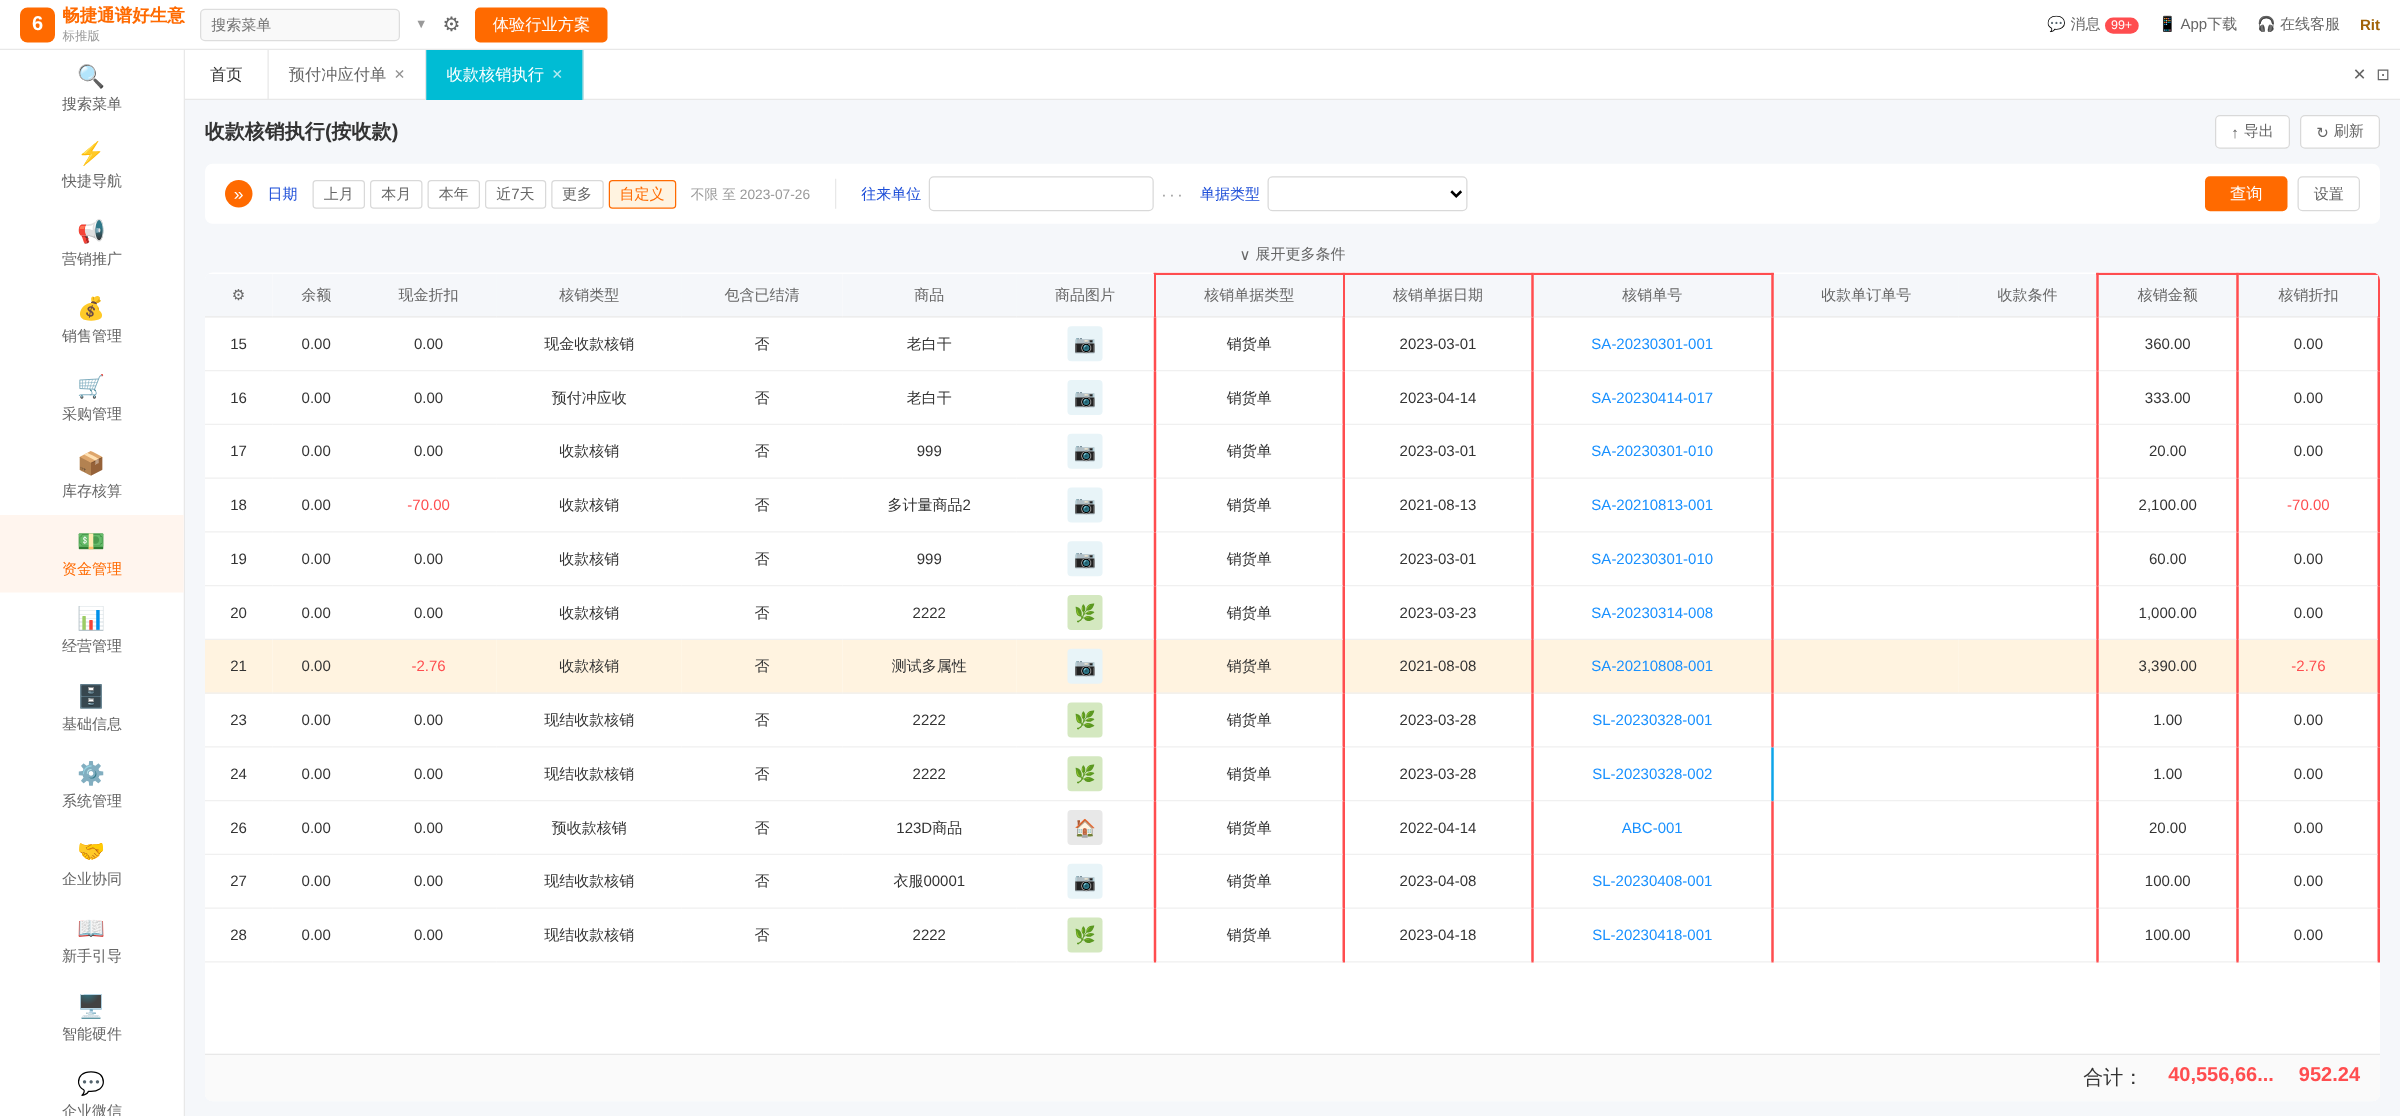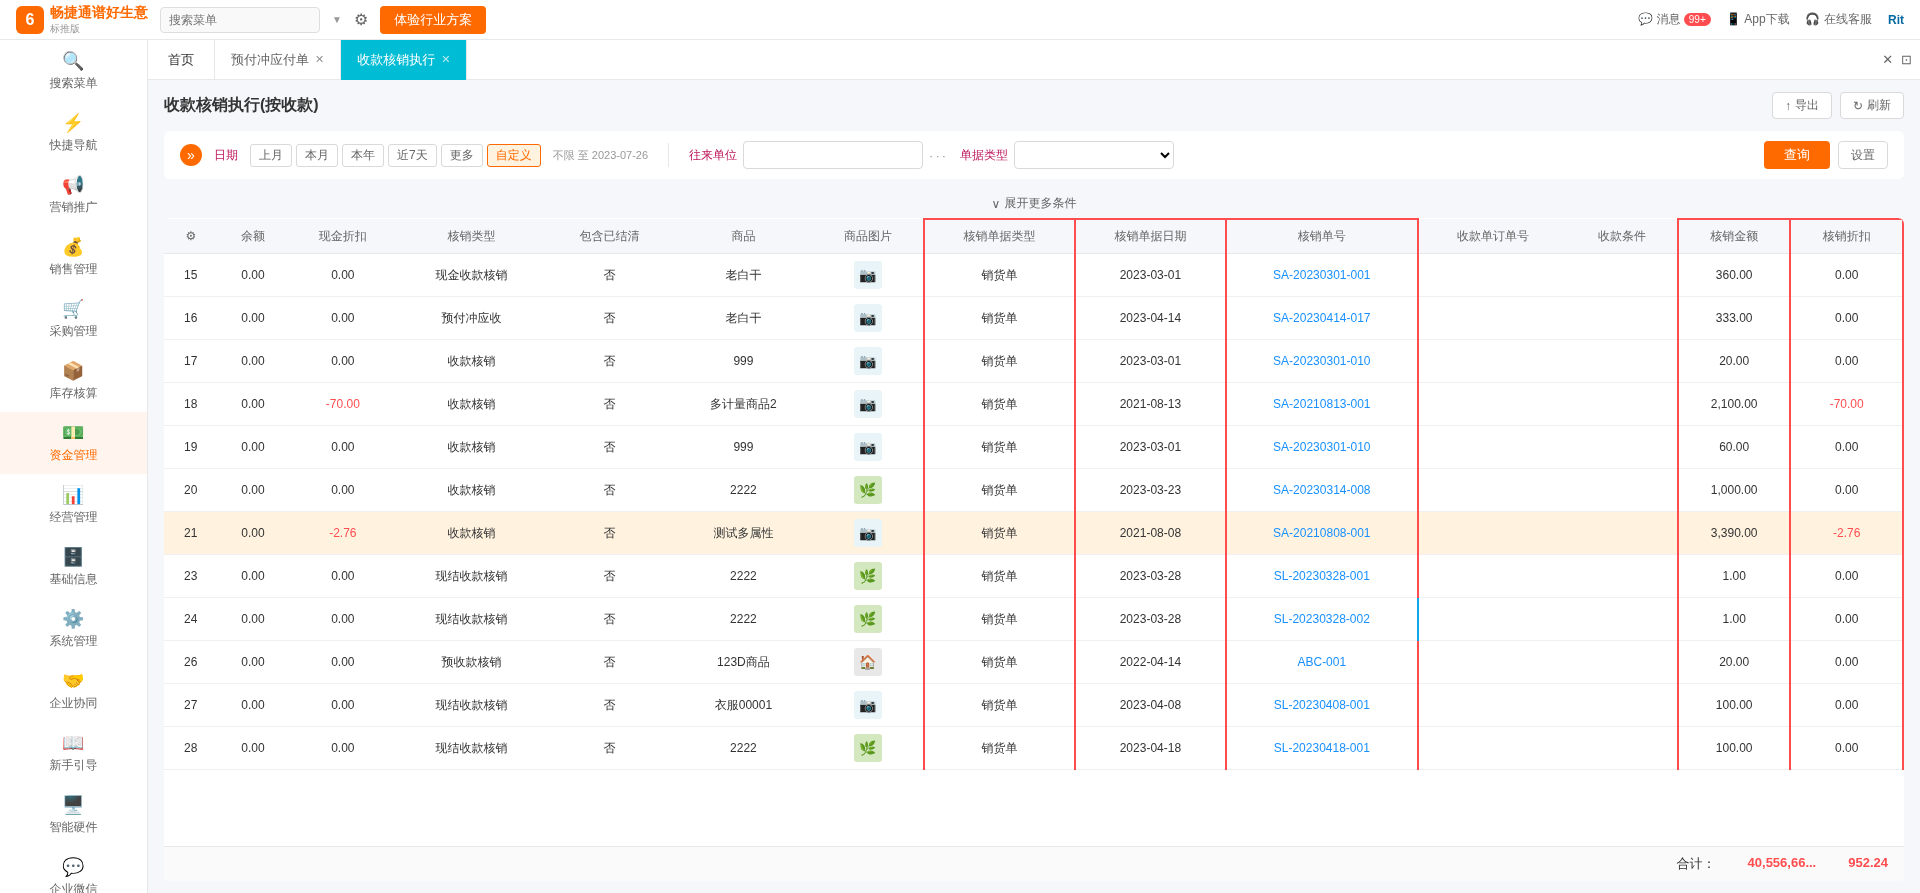--- a/index.html
+++ b/index.html
@@ -39,21 +39,21 @@
     
     .page-content { flex: 1; overflow: hidden; display: flex; flex-direction: column; padding: 12px 16px; background: #f5f7fa; }
     .page-title { font-size: 16px; font-weight: bold; color: #333; margin-bottom: 12px; display: flex; justify-content: space-between; align-items: center; }
     .page-title-actions { display: flex; gap: 8px; }
     .btn-export { background: #fff; border: 1px solid #d9d9d9; border-radius: 4px; padding: 4px 12px; font-size: 12px; color: #666; cursor: pointer; display: flex; align-items: center; gap: 4px; }
     .btn-refresh { background: #fff; border: 1px solid #d9d9d9; border-radius: 4px; padding: 4px 12px; font-size: 12px; color: #666; cursor: pointer; display: flex; align-items: center; gap: 4px; }
 
     
     .filter-bar { background: #fff; border-radius: 6px; padding: 10px 16px; margin-bottom: 10px; display: flex; align-items: center; gap: 12px; flex-wrap: wrap; }
     .filter-arrow { background: #ff6a00; color: white; border: none; width: 22px; height: 22px; border-radius: 50%; cursor: pointer; font-size: 14px; display: flex; align-items: center; justify-content: center; }
-    .filter-label { font-size: 12px; color: #be185d; }
+    .filter-label { font-size: 12px; color: #1d4ed8; }
     .filter-date-btns { display: flex; gap: 4px; }
     .filter-date-btn { padding: 2px 8px; border: 1px solid #d9d9d9; border-radius: 3px; font-size: 12px; color: #666; cursor: pointer; background: #fff; }
     .filter-date-btn.custom { background: #fff3e0; border-color: #ff6a00; color: #ff6a00; }
     .filter-date-range { font-size: 11px; color: #999; }
     .filter-input-group { display: flex; align-items: center; gap: 6px; }
     .filter-input { height: 28px; border: 1px solid #d9d9d9; border-radius: 4px; padding: 0 8px; font-size: 12px; width: 180px; }
     .filter-dots { color: #999; letter-spacing: 2px; }
     .filter-select { height: 28px; border: 1px solid #d9d9d9; border-radius: 4px; padding: 0 8px; font-size: 12px; width: 160px; background: #fff; }
     .btn-query { background: #ff6a00; color: white; border: none; border-radius: 4px; padding: 5px 20px; font-size: 13px; cursor: pointer; }
     .btn-settings { background: #fff; border: 1px solid #d9d9d9; border-radius: 4px; padding: 4px 12px; font-size: 12px; color: #666; cursor: pointer; }
@@ -64,21 +64,21 @@
     .table-scroll { overflow-x: auto; overflow-y: auto; flex: 1; }
     table { width: 100%; border-collapse: collapse; font-size: 12px; }
     thead tr { background: #f5f7fa; }
     th { padding: 8px 10px; text-align: center; color: #666; font-weight: normal; border-bottom: 1px solid #e8e8e8; white-space: nowrap; position: sticky; top: 0; background: #f5f7fa; z-index: 2; }
     td { padding: 7px 10px; text-align: center; border-bottom: 1px solid #f0f0f0; white-space: nowrap; }
     tr.highlighted td { background: #fff3e0; }
     .link-text { color: #1890ff; cursor: pointer; text-decoration: none; }
     .negative { color: #ff4d4f; }
 
     
-    .table-footer { padding: 8px 16px; display: flex; justify-content: flex-end; gap: 32px; font-size: 13px; color: #333; border-top: 1px solid #e8e8e8; background: #fafafa; }
+    .table-footer { padding: 8px 16px; display: flex; justify-content: flex-end; gap: 20px; font-size: 16px; color: #333; border-top: 1px solid #e8e8e8; background: #fafafa; }
     .footer-total { color: #ff4d4f; font-weight: bold; }
 
     
     ::-webkit-scrollbar { width: 6px; height: 6px; }
     ::-webkit-scrollbar-track { background: #f1f1f1; }
     ::-webkit-scrollbar-thumb { background: #ccc; border-radius: 3px; }
 
     .gear-icon { font-size: 16px; color: #666; cursor: pointer; }
     .icon-thumb { width: 28px; height: 28px; background: #e8f4f8; border-radius: 3px; display: inline-flex; align-items: center; justify-content: center; color: #90c4d8; font-size: 14px; }
     .icon-thumb-img { width: 28px; height: 28px; background: #d4e8c0; border-radius: 3px; display: inline-flex; align-items: center; justify-content: center; color: #7caa5a; font-size: 14px; }
@@ -98,21 +98,21 @@
     </div>
     <input class="top-bar-input" type="text" placeholder="搜索菜单" style="">
     <span class="chevron-icon">▼</span>
     <span class="gear-icon">⚙</span>
     <button class="btn-industry">体验行业方案</button>
   </div>
   <div class="top-bar-right">
     <span>💬 <span>消息</span> <span class="badge">99+</span></span>
     <span>📱 <span>App下载</span></span>
     <span>🎧 <span>在线客服</span></span>
-    <span style="color:#0369a1;font-weight:bold;">Rit</span>
+    <span style="color:#a16207;font-weight:bold;">Rit</span>
   </div>
 </div>
 
 <div class="main-layout">
 
   <div class="sidebar">
     <div class="sidebar-item">
         <span class="sidebar-icon">🔍</span>
         <span>搜索菜单</span>
       </div>

